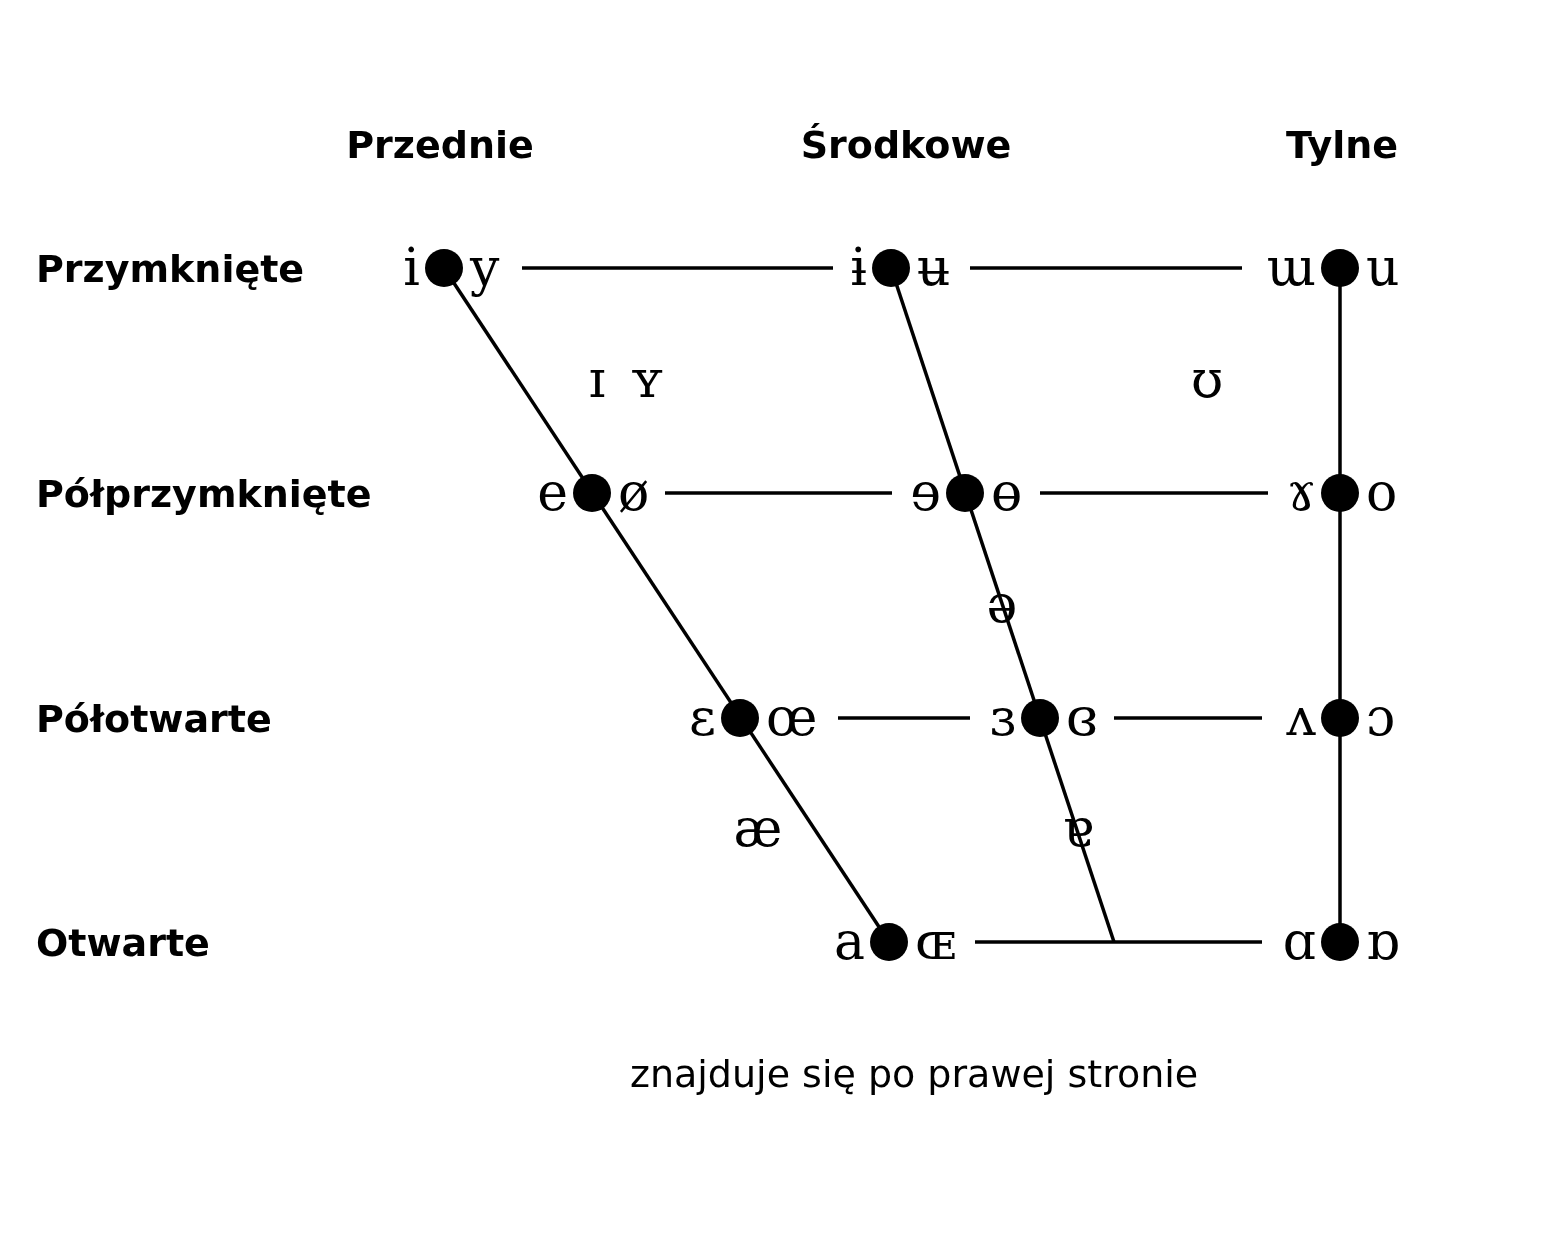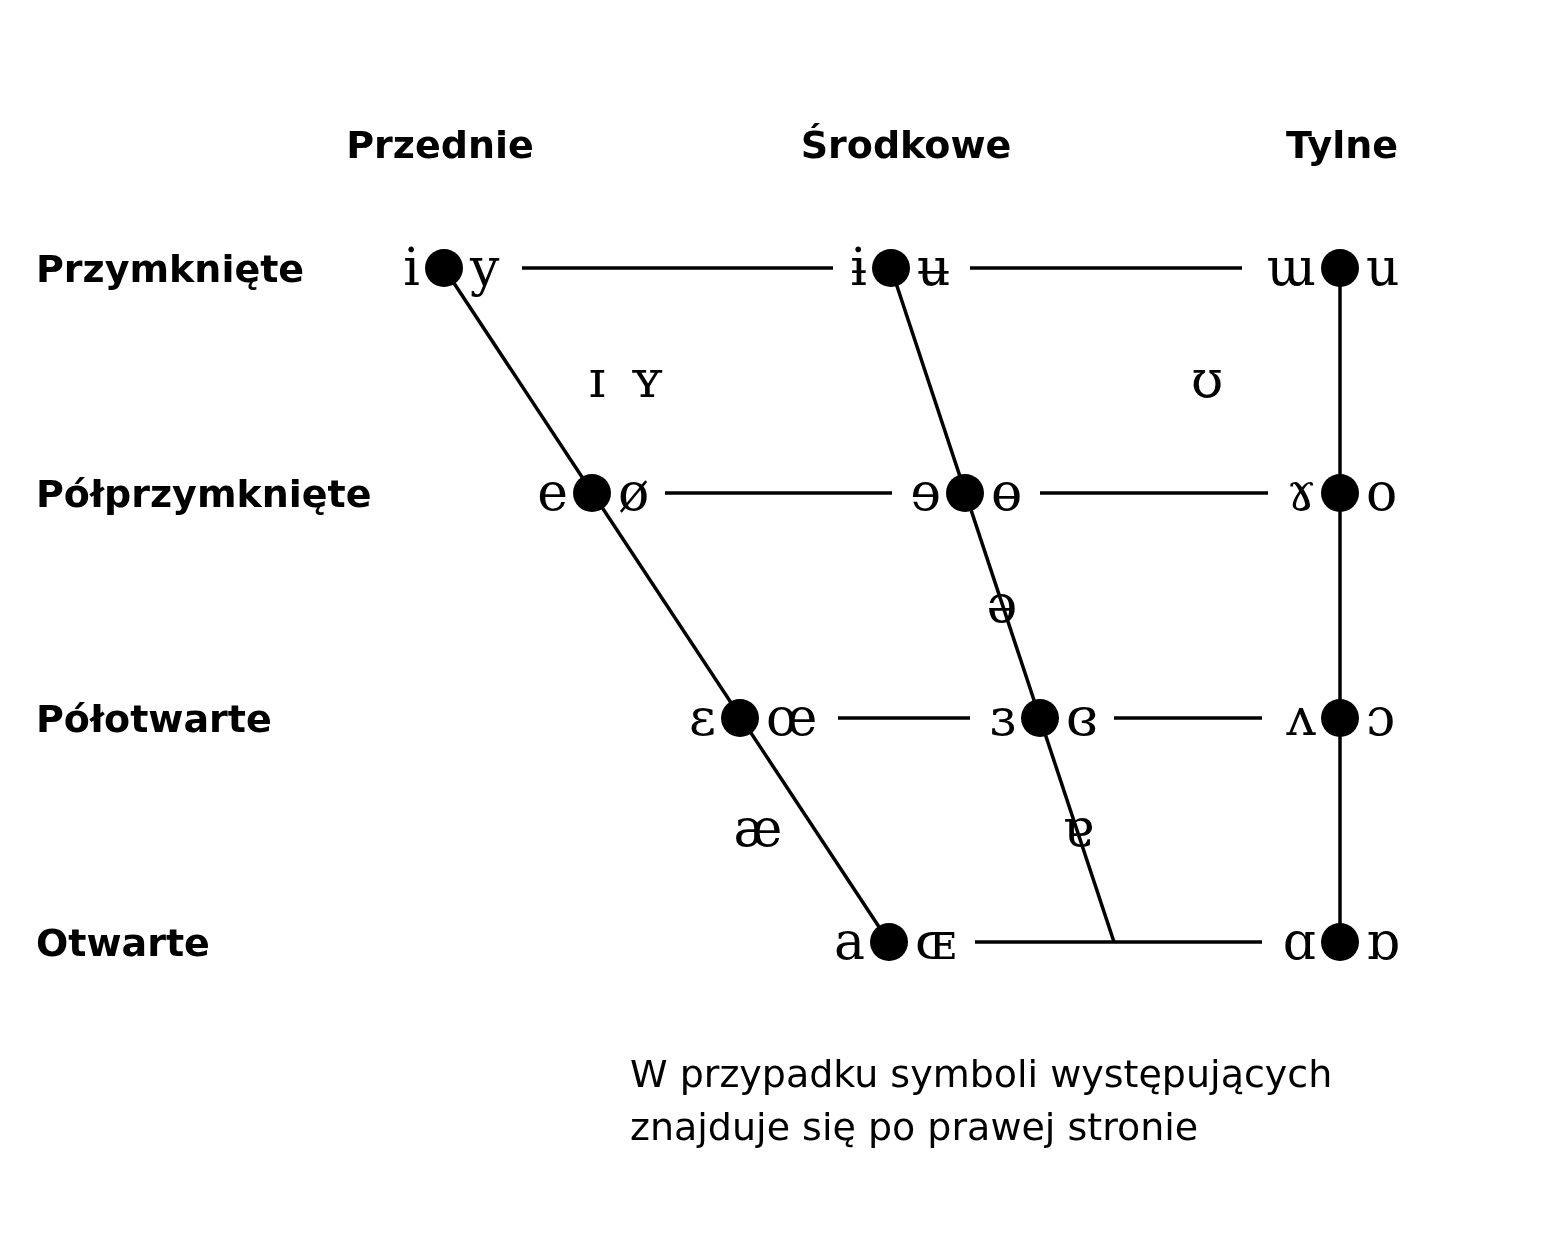--- a/index.html
+++ b/index.html
@@ -110,15 +110,14 @@
       <text class="sym" x="597" y="397" text-anchor="middle">ɪ</text>
       <text class="sym" x="647" y="397" text-anchor="middle">ʏ</text>
       <text class="sym" x="1207" y="397" text-anchor="middle">ʊ</text>
       <text class="sym" x="1002" y="622" text-anchor="middle">ə</text>
       <text class="sym" x="758" y="846" text-anchor="middle">æ</text>
       <text class="sym" x="1078" y="846" text-anchor="middle">ɐ</text>
     </g>
 </svg>
 
 <div class="note">
-  <div>W przypadku symboli występujących</div>
   <div>znajduje się po prawej stronie</div>
 </div>
 
 </body></html>

